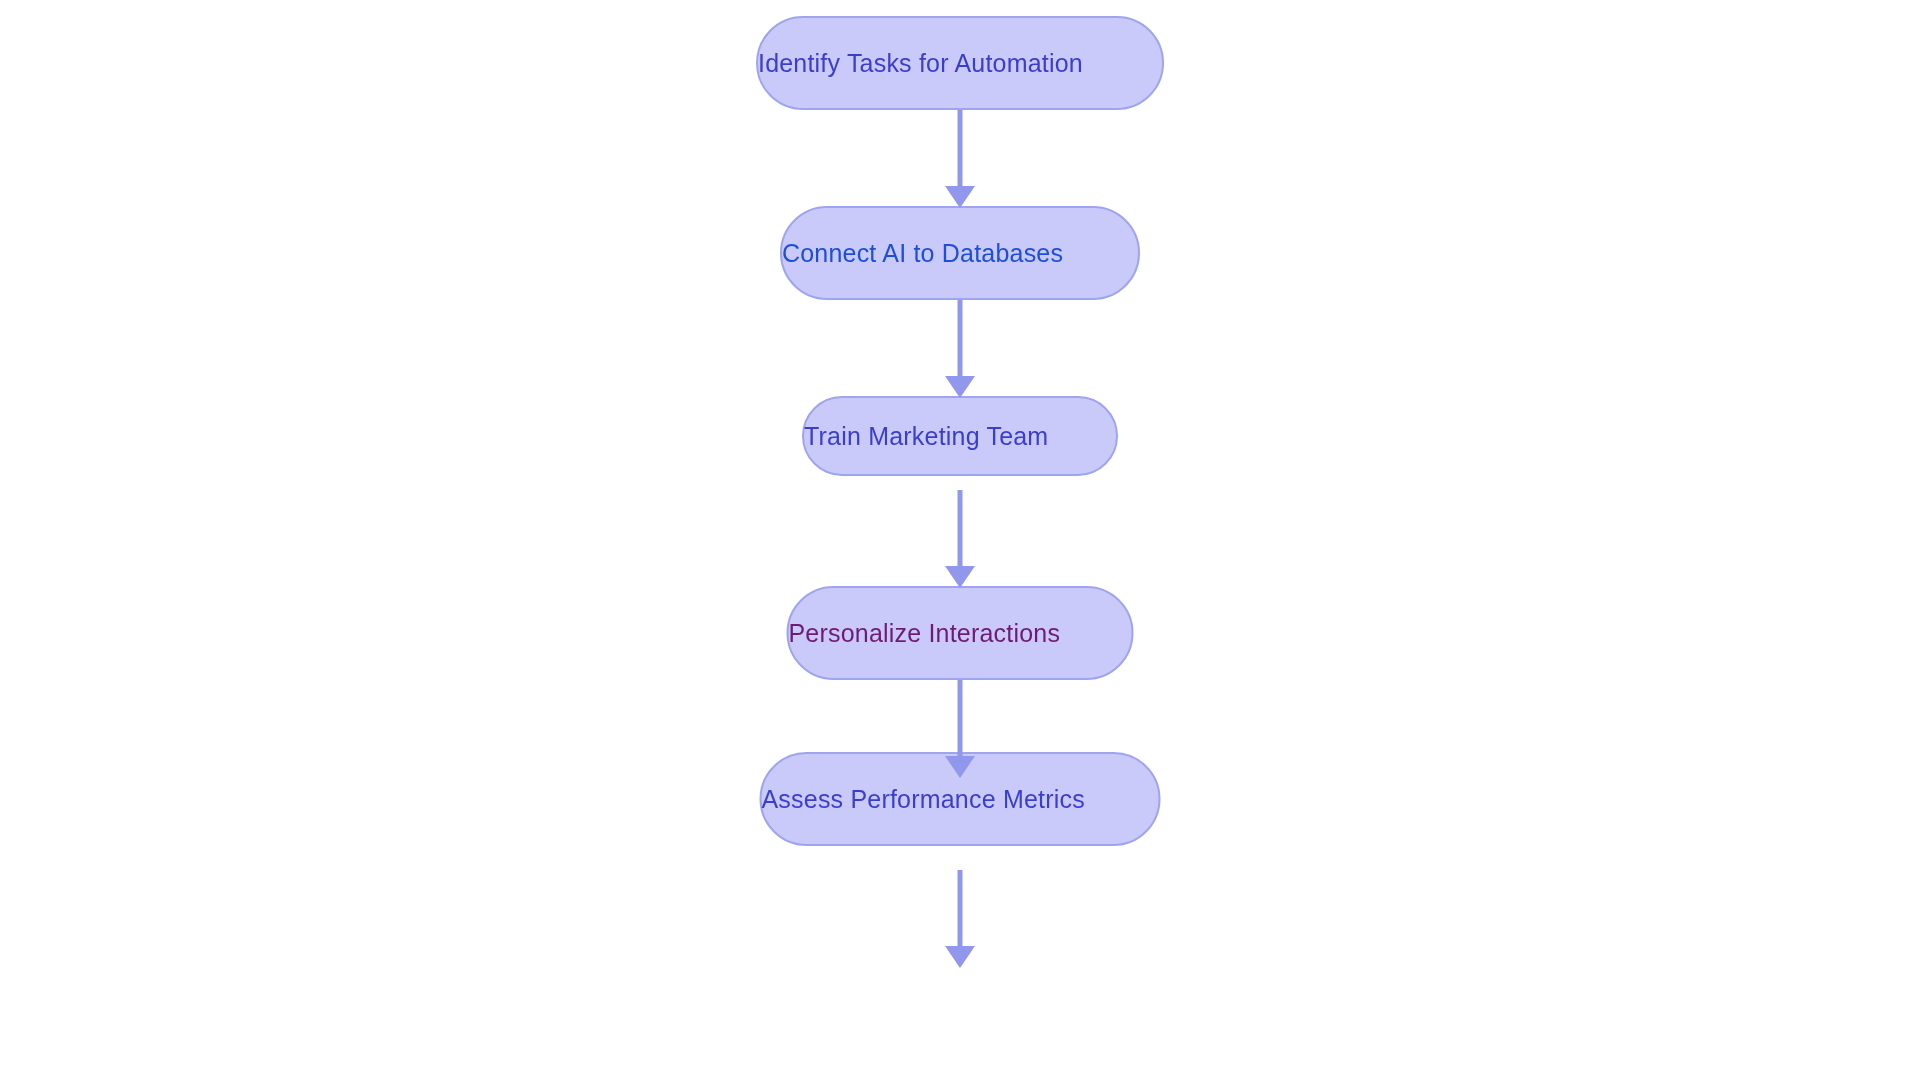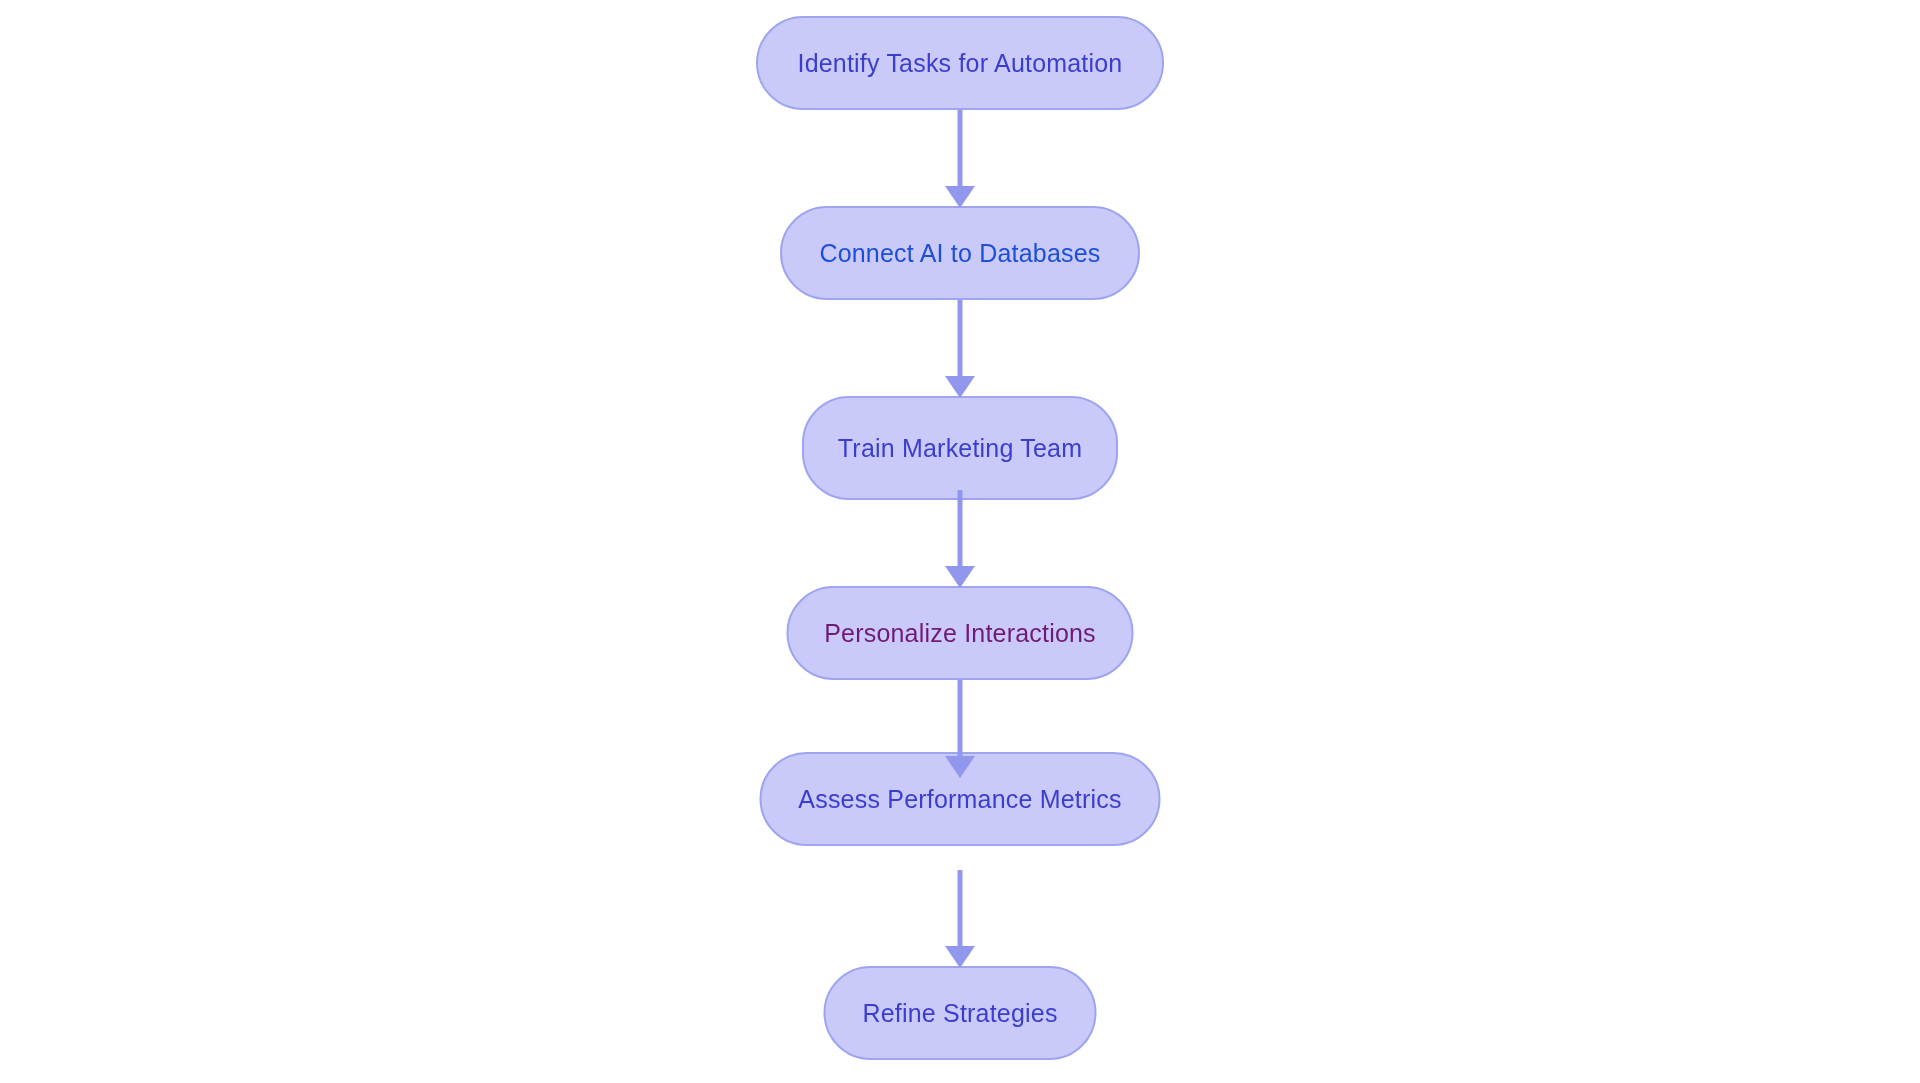--- a/index.html
+++ b/index.html
@@ -17,21 +17,21 @@
   }
   .flow-node {
     position: absolute;
     left: 50%;
     transform: translateX(-50%);
     height: 94px;
     box-sizing: border-box;
     border-radius: 47px;
     display: flex;
     align-items: center;
-    justify-content: center;
+    justify-content: flex-start;
     text-align: center;
     font-size: 25px;
     letter-spacing: 0.2px;
   }
   .flow-arrow {
     position: absolute;
     left: 50%;
     transform: translateX(-50%);
     display: block;
   }
@@ -40,31 +40,28 @@
 <body>
 
 <div class="canvas">
 
 <div class="flow-node" style="top: 16px; width: 408px; height: 94px; background: rgb(201, 202, 250); border: 2px solid rgb(158, 164, 240); color: rgb(59, 62, 205);">
       <span>Identify Tasks for Automation</span>
     </div>
     <div class="flow-node" style="top: 206px; width: 360px; height: 94px; background: rgb(201, 202, 250); border: 2px solid rgb(158, 164, 240); color: #1d4ed8;">
       <span>Connect AI to Databases</span>
     </div>
-    <div class="flow-node" style="top: 396px; width: 316px; height: 104px; background: rgb(201, 202, 250); border: 2px solid rgb(158, 164, 240); color: rgb(59, 62, 205);">
+    <div class="flow-node" style="top: 396px; width: 316px; height: 80px; background: rgb(201, 202, 250); border: 2px solid rgb(158, 164, 240); color: rgb(59, 62, 205);">
       <span>Train Marketing Team</span>
     </div>
     <div class="flow-node" style="top: 586px; width: 347px; height: 94px; background: rgb(201, 202, 250); border: 2px solid rgb(158, 164, 240); color: #701a75;">
       <span>Personalize Interactions</span>
     </div>
     <div class="flow-node" style="top: 752px; width: 401px; height: 94px; background: rgb(201, 202, 250); border: 2px solid rgb(158, 164, 240); color: rgb(59, 62, 205);">
       <span>Assess Performance Metrics</span>
-    </div>
-    <div class="flow-node" style="top: 966px; width: 273px; height: 94px; background: rgb(201, 202, 250); border: 2px solid rgb(158, 164, 240); color: rgb(59, 62, 205);">
-      <span>Refine Strategies</span>
     </div>
     <svg width="40" height="98" viewBox="0 0 40 98" class="flow-arrow" style="top: 110px;">
       <line x1="20" y1="0" x2="20" y2="78" stroke="#9097ed" stroke-width="5"></line>
       <polygon points="5,76 35,76 20,98" fill="#9097ed"></polygon>
     </svg>
     <svg width="40" height="98" viewBox="0 0 40 98" class="flow-arrow" style="top: 300px;">
       <line x1="20" y1="0" x2="20" y2="78" stroke="#9097ed" stroke-width="5"></line>
       <polygon points="5,76 35,76 20,98" fill="#9097ed"></polygon>
     </svg>
     <svg width="40" height="98" viewBox="0 0 40 98" class="flow-arrow" style="top: 490px;">

